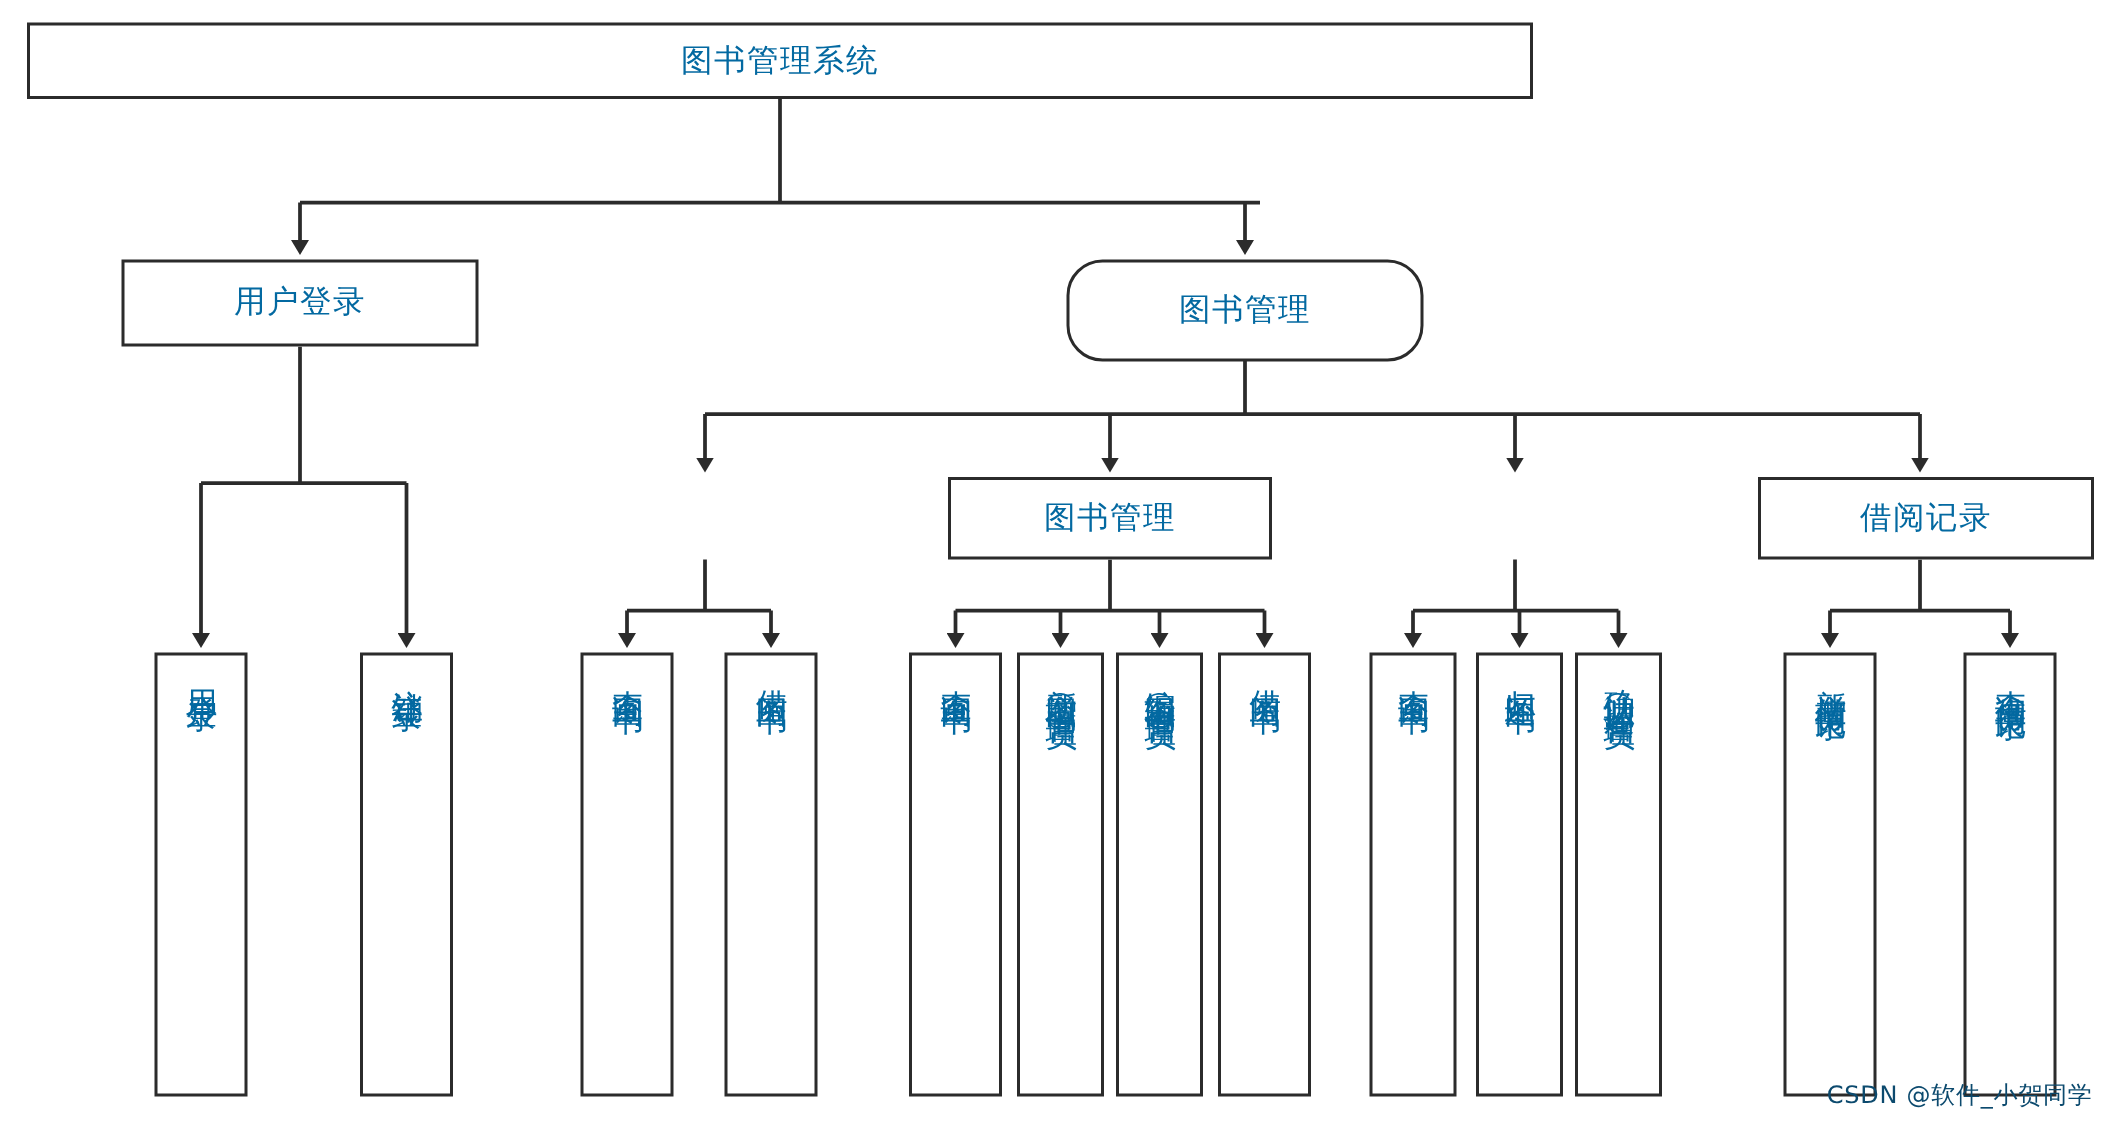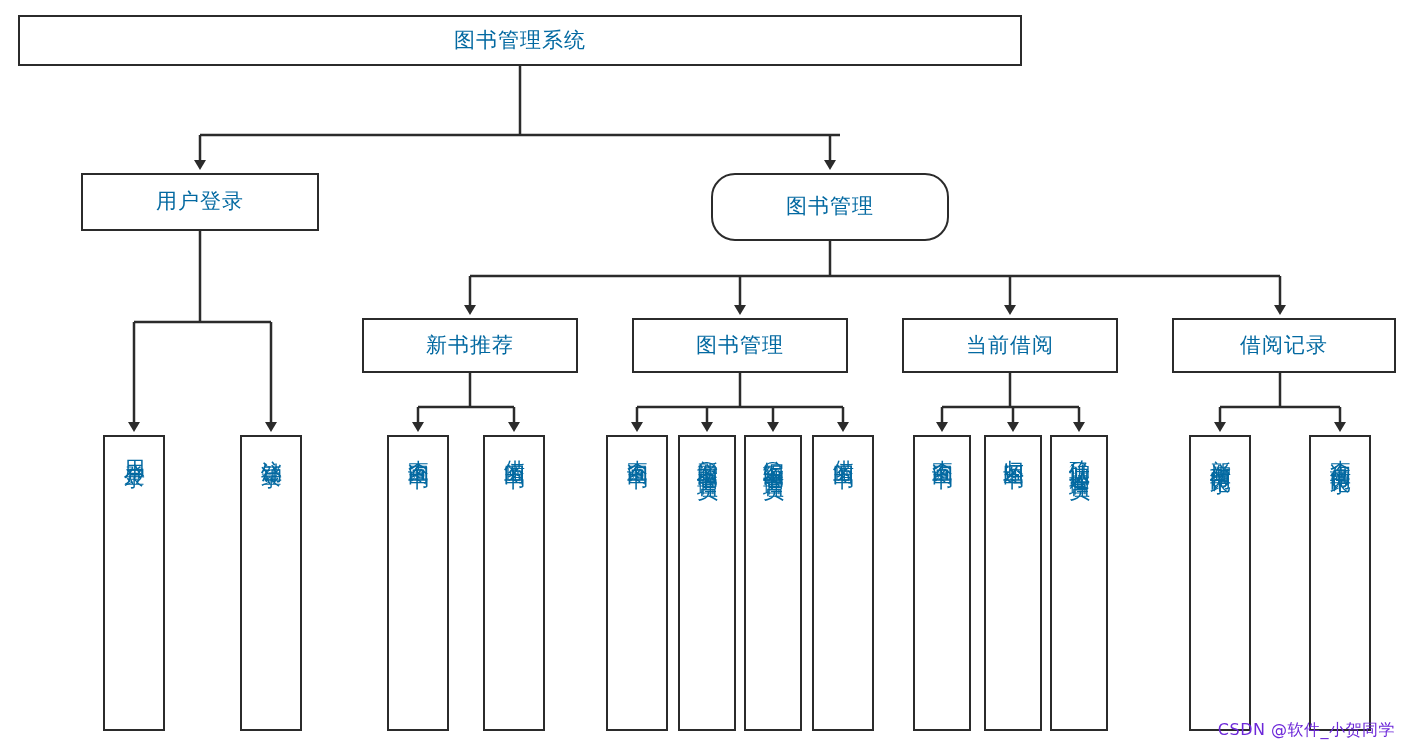--- a/index.html
+++ b/index.html
@@ -55,21 +55,21 @@
     writing-mode: vertical-rl;
     text-orientation: upright;
     display: block;
     white-space: nowrap;
   }
   .watermark {
     position: absolute;
     right: 10px;
     bottom: 6px;
     font-size: 16px;
-    color: #6d28d9;
+    color: #0c4a6e;
     white-space: nowrap;
     letter-spacing: 0.5px;
   }
 </style>
 </head>
 <body>
 
 <div id="canvas">
 
   <svg class="wires" viewBox="0 0 1405 747" xmlns="http://www.w3.org/2000/svg">
@@ -138,28 +138,22 @@
     <span>图书管理系统</span>
   </div>
 
   <div class="node horiz" style="left: 81px; top: 173px; width: 238px; height: 58px;">
     <span>用户登录</span>
   </div>
   <div class="node horiz" style="left: 711px; top: 173px; width: 238px; height: 68px; border-radius: 24px;">
     <span>图书管理</span>
   </div>
 
-  <div class="node horiz" style="left: 362px; top: 318px; width: 216px; height: 55px;">
-    <span>新书推荐</span>
-  </div>
   <div class="node horiz" style="left: 632px; top: 318px; width: 216px; height: 55px;">
     <span>图书管理</span>
-  </div>
-  <div class="node horiz" style="left: 902px; top: 318px; width: 216px; height: 55px;">
-    <span>当前借阅</span>
   </div>
   <div class="node horiz" style="left: 1172px; top: 318px; width: 224px; height: 55px;">
     <span>借阅记录</span>
   </div>
 
   <div class="node vert" style="left: 103px; top: 435px; width: 62px; height: 296px;">
     <span>用户登录</span>
   </div>
   <div class="node vert" style="left: 240px; top: 435px; width: 62px; height: 296px;">
     <span>注销登录</span>

